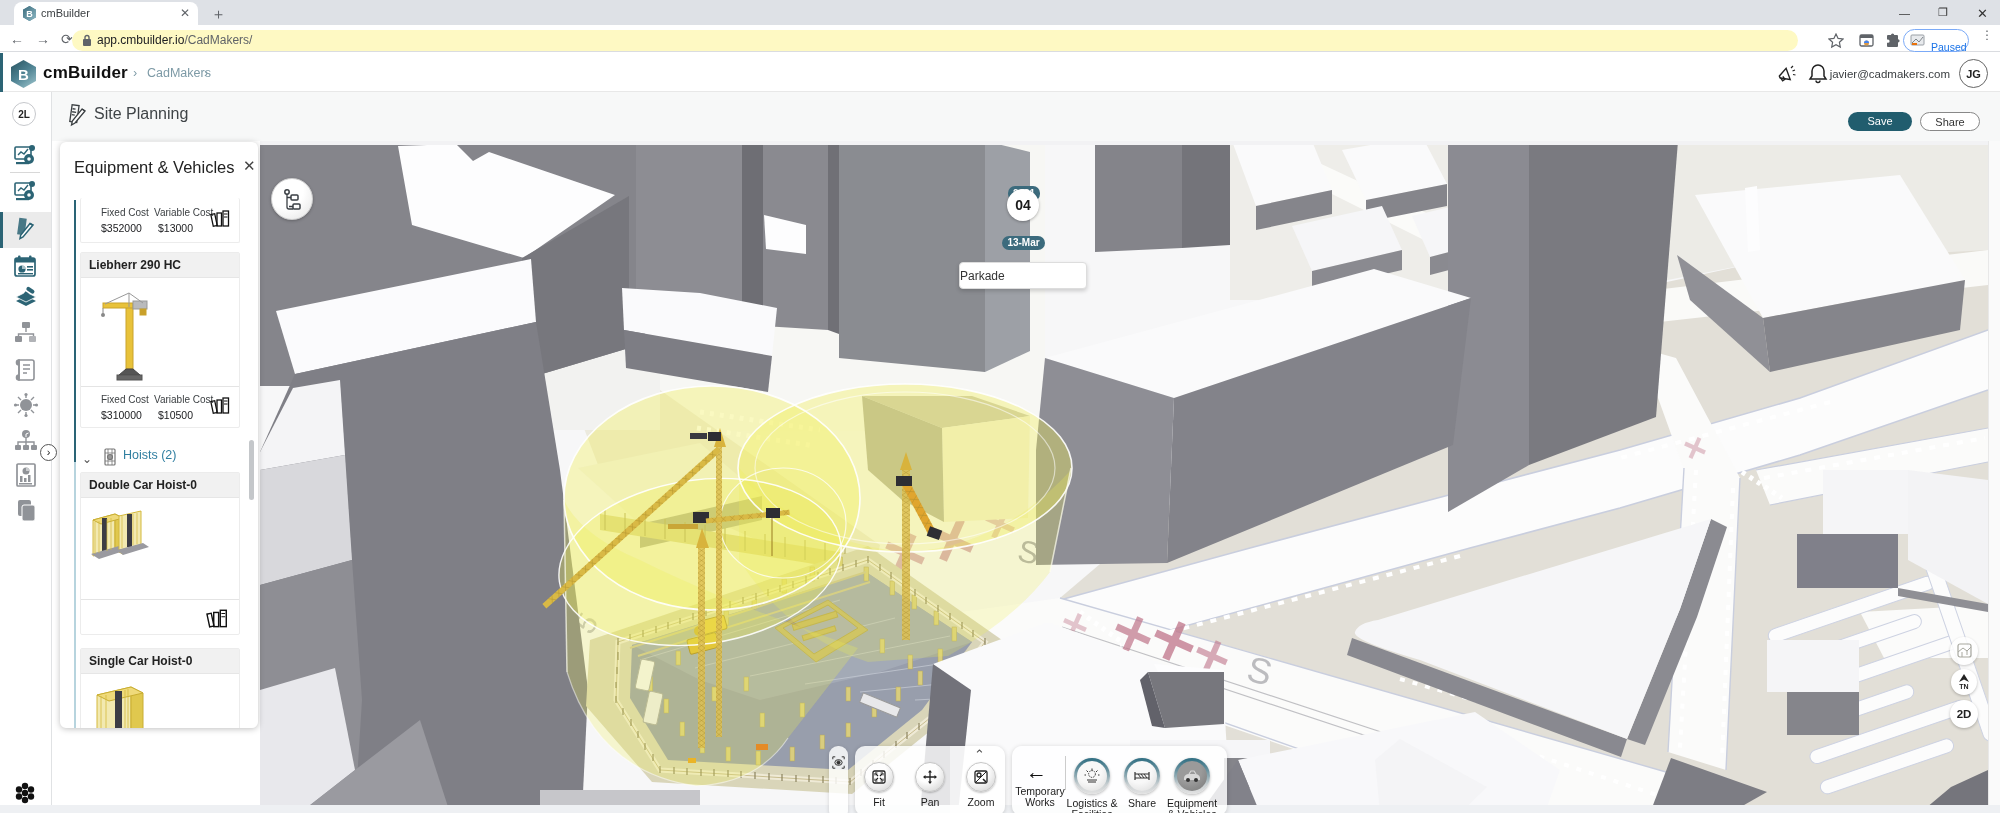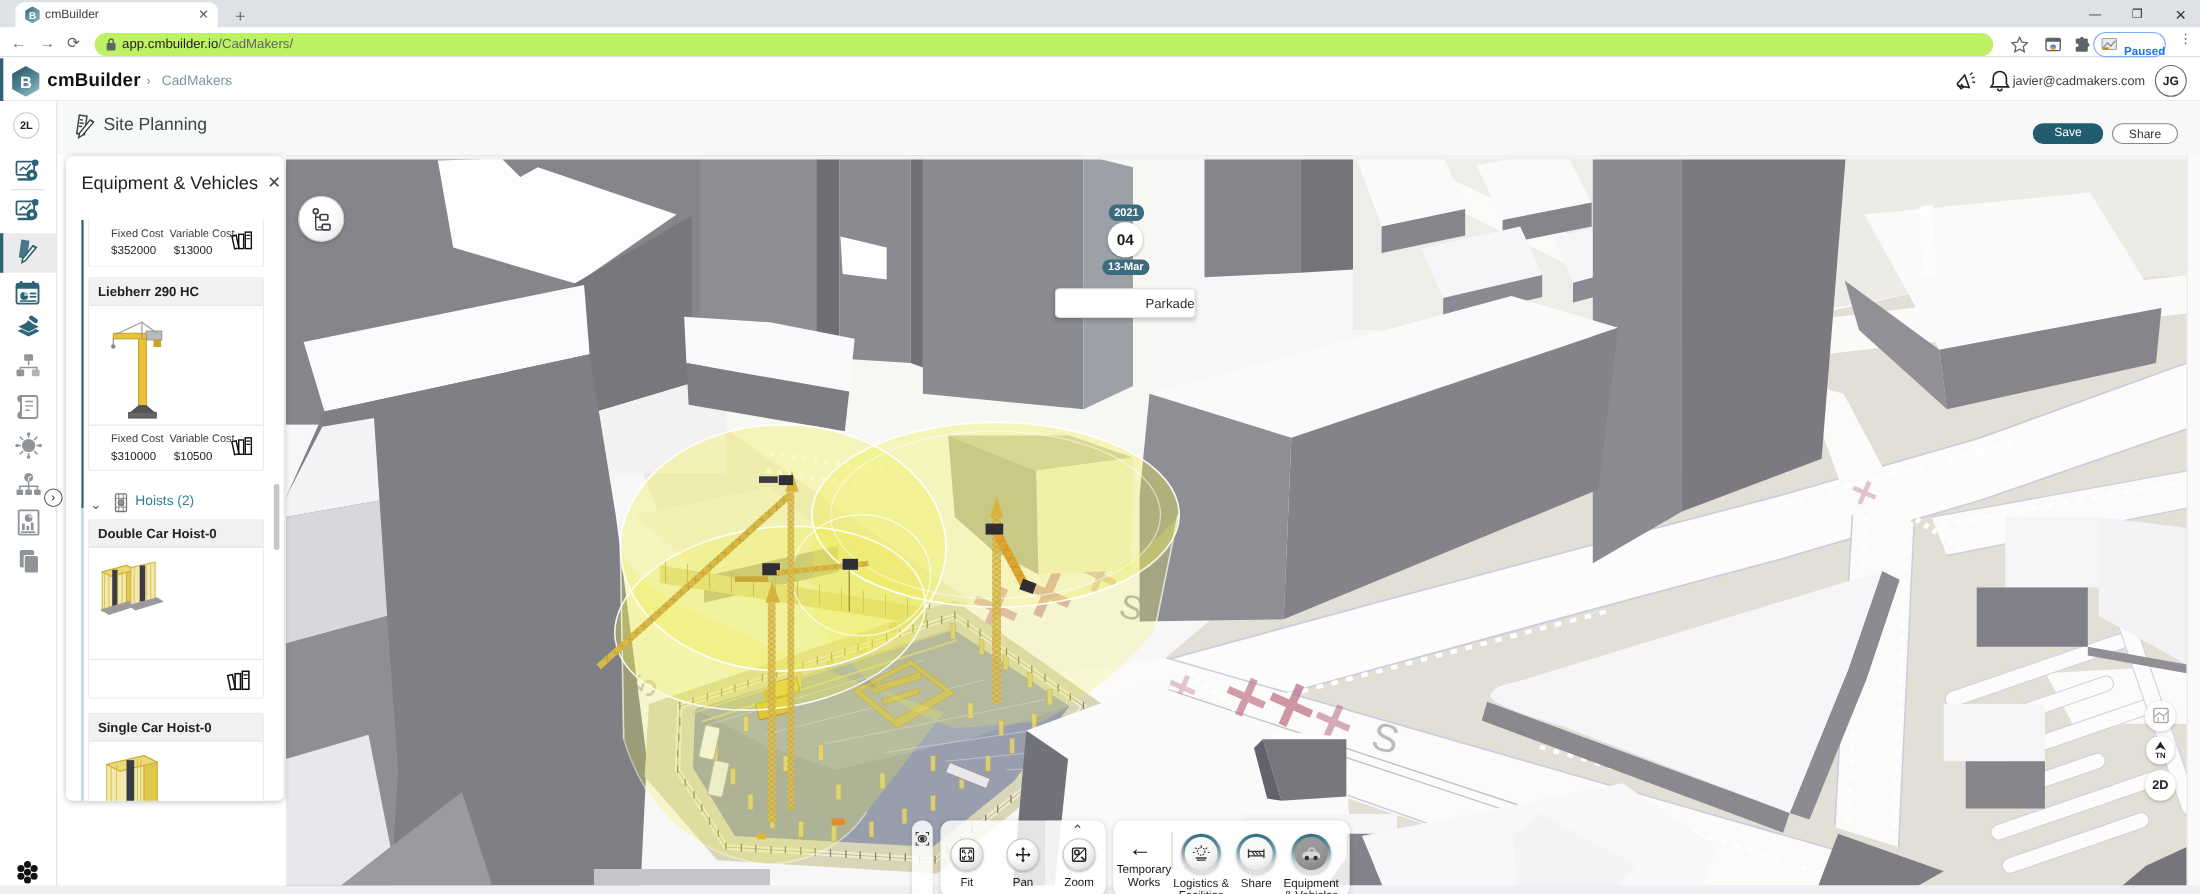--- a/index.html
+++ b/index.html
@@ -7,25 +7,25 @@
 
 #tabstrip{left:0;top:0;width:2000px;height:25px;background:#dee1e6;}
 #tab{left:14px;top:2px;width:184px;height:23px;background:#fff;border-radius:8px 8px 0 0;}
 #tab .fav{position:absolute;left:9px;top:4px;}
 #tab .t{position:absolute;left:27px;top:5px;font-size:11px;color:#3c4043;}
 #tab .x{position:absolute;right:8px;top:4px;font-size:12px;color:#5f6368;}
 #newtab{left:211px;top:6px;font-size:15px;color:#444;}
 .wctl{top:0px;font-size:11px;color:#333;}
 #toolbar{left:0;top:25px;width:2000px;height:27px;background:#fff;border-bottom:1px solid #dadce0;}
 .navic{top:31px;font-size:14px;color:#5f6368;}
-#urlbar{left:86px;top:30px;width:1726px;height:21px;border-radius:11px;background:#bef264;}
+#urlbar{left:72px;top:30px;width:1726px;height:21px;border-radius:11px;background:#fef9c3;}
 #urlbar .lock{position:absolute;left:10px;top:4px;}
 #urlbar .u{position:absolute;left:25px;top:3px;font-size:12px;color:#202124;}
 #paused{left:1903px;top:29px;width:66px;height:23px;border:1.5px solid #7baaf7;border-radius:12px;background:#fff;}
-#paused span{position:absolute;left:27px;top:11px;font-size:10.5px;color:#1a73e8;font-weight:bold;}
+#paused span{position:absolute;left:27px;top:11px;font-size:10.5px;color:#1a73e8;}
 
 #apphdr{left:0;top:53px;width:2000px;height:39px;background:#fff;border-bottom:1px solid #e8e8e8;}
 #tealedge{left:0;top:53px;width:3px;height:39px;background:#2c6475;}
 #logotext{left:43px;top:63px;font-size:17px;font-weight:bold;color:#111;letter-spacing:.2px;}
 .crumb{top:66px;font-size:12.5px;color:#7d9aa6;}
 #email{right:50px;top:68px;font-size:11.5px;color:#3c4043;}
 #avatar{left:1959px;top:59px;width:29px;height:29px;border:1.5px solid #666;border-radius:50%;text-align:center;line-height:29px;font-size:11px;font-weight:bold;color:#222;}
 
 #secbar{left:0;top:92px;width:2000px;height:49px;background:#f7f8f8;}
 #sptitle{left:94px;top:105px;font-size:16px;color:#3f4447;}
@@ -48,23 +48,23 @@
 .costval{position:absolute;font-size:10.5px;color:#202124;}
 .cdiv{position:absolute;left:0;width:158px;height:1px;background:#e4e4e4;}
 #scrollthumb{position:absolute;left:189px;top:298px;width:5px;height:60px;background:#c4c7ca;border-radius:3px;}
 .tealline{position:absolute;left:13.5px;width:2px;}
 
 #scene{left:260px;top:141px;width:1728px;height:664px;}
 
 .fui{z-index:25;margin-top:19px;}
 #treebtn{left:271px;top:159px;width:42px;height:42px;border-radius:50%;background:radial-gradient(circle at 35% 30%,#ffffff 45%,#e2e2e2);border:1px solid #cfcfcf;box-shadow:0 1px 3px rgba(0,0,0,.25);}
 #y2021{left:1008px;top:167px;width:32px;height:15px;background:#3c6b7d;border-radius:7px;color:#fff;font-size:10px;font-weight:bold;text-align:center;line-height:15px;}
-#d04{left:1007px;top:183px;width:32px;height:32px;background:#fff;border-radius:50%;box-shadow:0 1px 3px rgba(0,0,0,.3);text-align:center;line-height:32px;font-size:14px;font-weight:bold;color:#1a1a1a;}
+#d04{left:1007px;top:170px;width:32px;height:32px;background:#fff;border-radius:50%;box-shadow:0 1px 3px rgba(0,0,0,.3);text-align:center;line-height:32px;font-size:14px;font-weight:bold;color:#1a1a1a;}
 #d13{left:1002px;top:217px;width:43px;height:14px;background:#3c6b7d;border-radius:7px;color:#fff;font-size:10px;font-weight:bold;text-align:center;line-height:14px;}
-#parkade{left:959px;top:243px;width:128px;height:27px;background:#fff;border:1px solid #ddd;border-radius:4px;box-shadow:0 2px 4px rgba(0,0,0,.18);text-align:right;line-height:26px;font-size:12px;color:#333;}
+#parkade{left:959px;top:243px;width:128px;height:27px;background:#fff;border:1px solid #ddd;border-radius:4px;box-shadow:0 2px 4px rgba(0,0,0,.18);text-align:left;line-height:26px;font-size:12px;color:#333;}
 #strip1{left:829px;top:727px;width:19px;height:73px;background:rgba(255,255,255,.82);border-radius:9px;box-shadow:0 1px 4px rgba(0,0,0,.15);}
 #panA{left:855px;top:727px;width:150px;height:70px;background:rgba(255,255,255,.82);border-radius:10px;box-shadow:0 1px 5px rgba(0,0,0,.18);}
 #panB{left:1012px;top:727px;width:215px;height:70px;background:rgba(255,255,255,.82);border-radius:10px;box-shadow:0 1px 5px rgba(0,0,0,.18);}
 .cbtn{position:absolute;border-radius:50%;background:radial-gradient(circle at 38% 30%,#fefefe 40%,#d8d8d8 85%,#cfcfcf);border:1px solid #c6c6c6;box-shadow:0 1px 2px rgba(0,0,0,.25);}
 .blbl{position:absolute;font-size:10.5px;color:#1a1a1a;text-align:center;line-height:11px;}
 .ringbtn{position:absolute;width:36px;height:36px;border-radius:50%;background:linear-gradient(180deg,#2f6e82 0%,#6b93a0 35%,#ccd1d3 75%,#e2e2e2 100%);box-shadow:0 1px 3px rgba(0,0,0,.28);}
 .ringin{position:absolute;left:3px;top:3px;width:30px;height:30px;border-radius:50%;background:radial-gradient(circle at 40% 32%,#f8f8f8 45%,#d9d9d9);}
 .rbtn{position:absolute;width:28px;height:28px;border-radius:50%;background:#fff;box-shadow:0 1px 3px rgba(0,0,0,.25);text-align:center;}
 </style></head><body>
 

